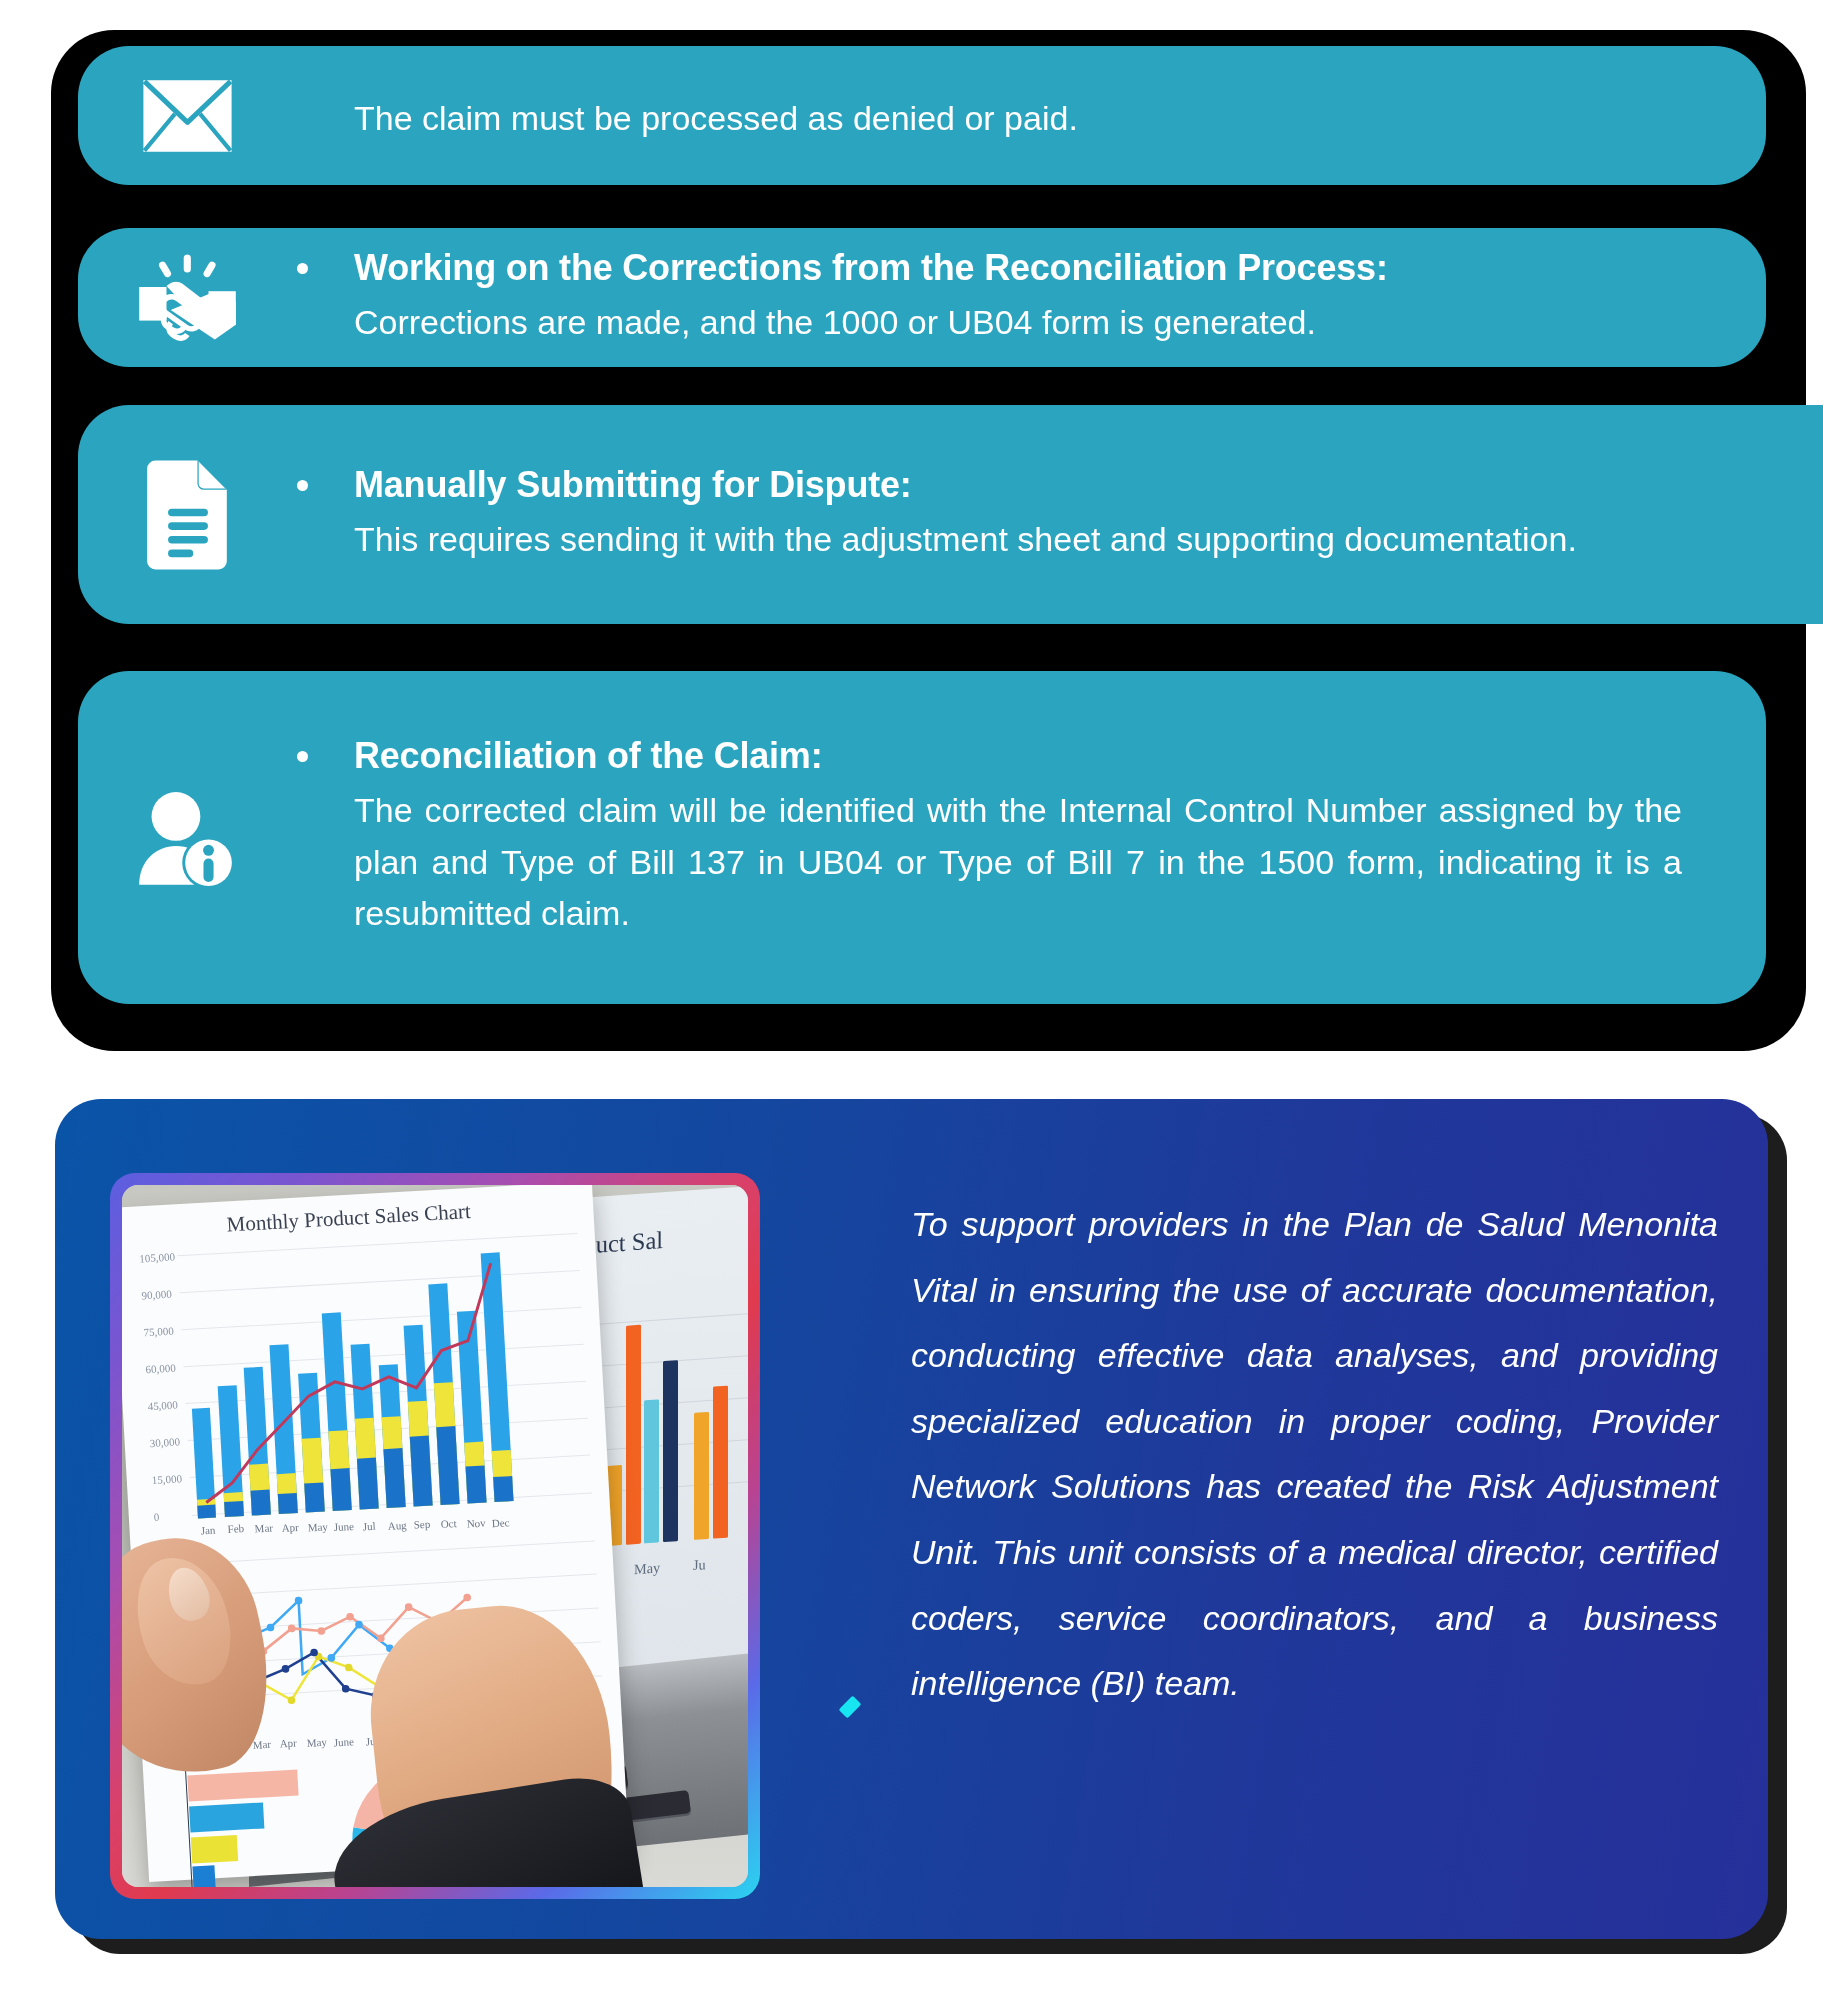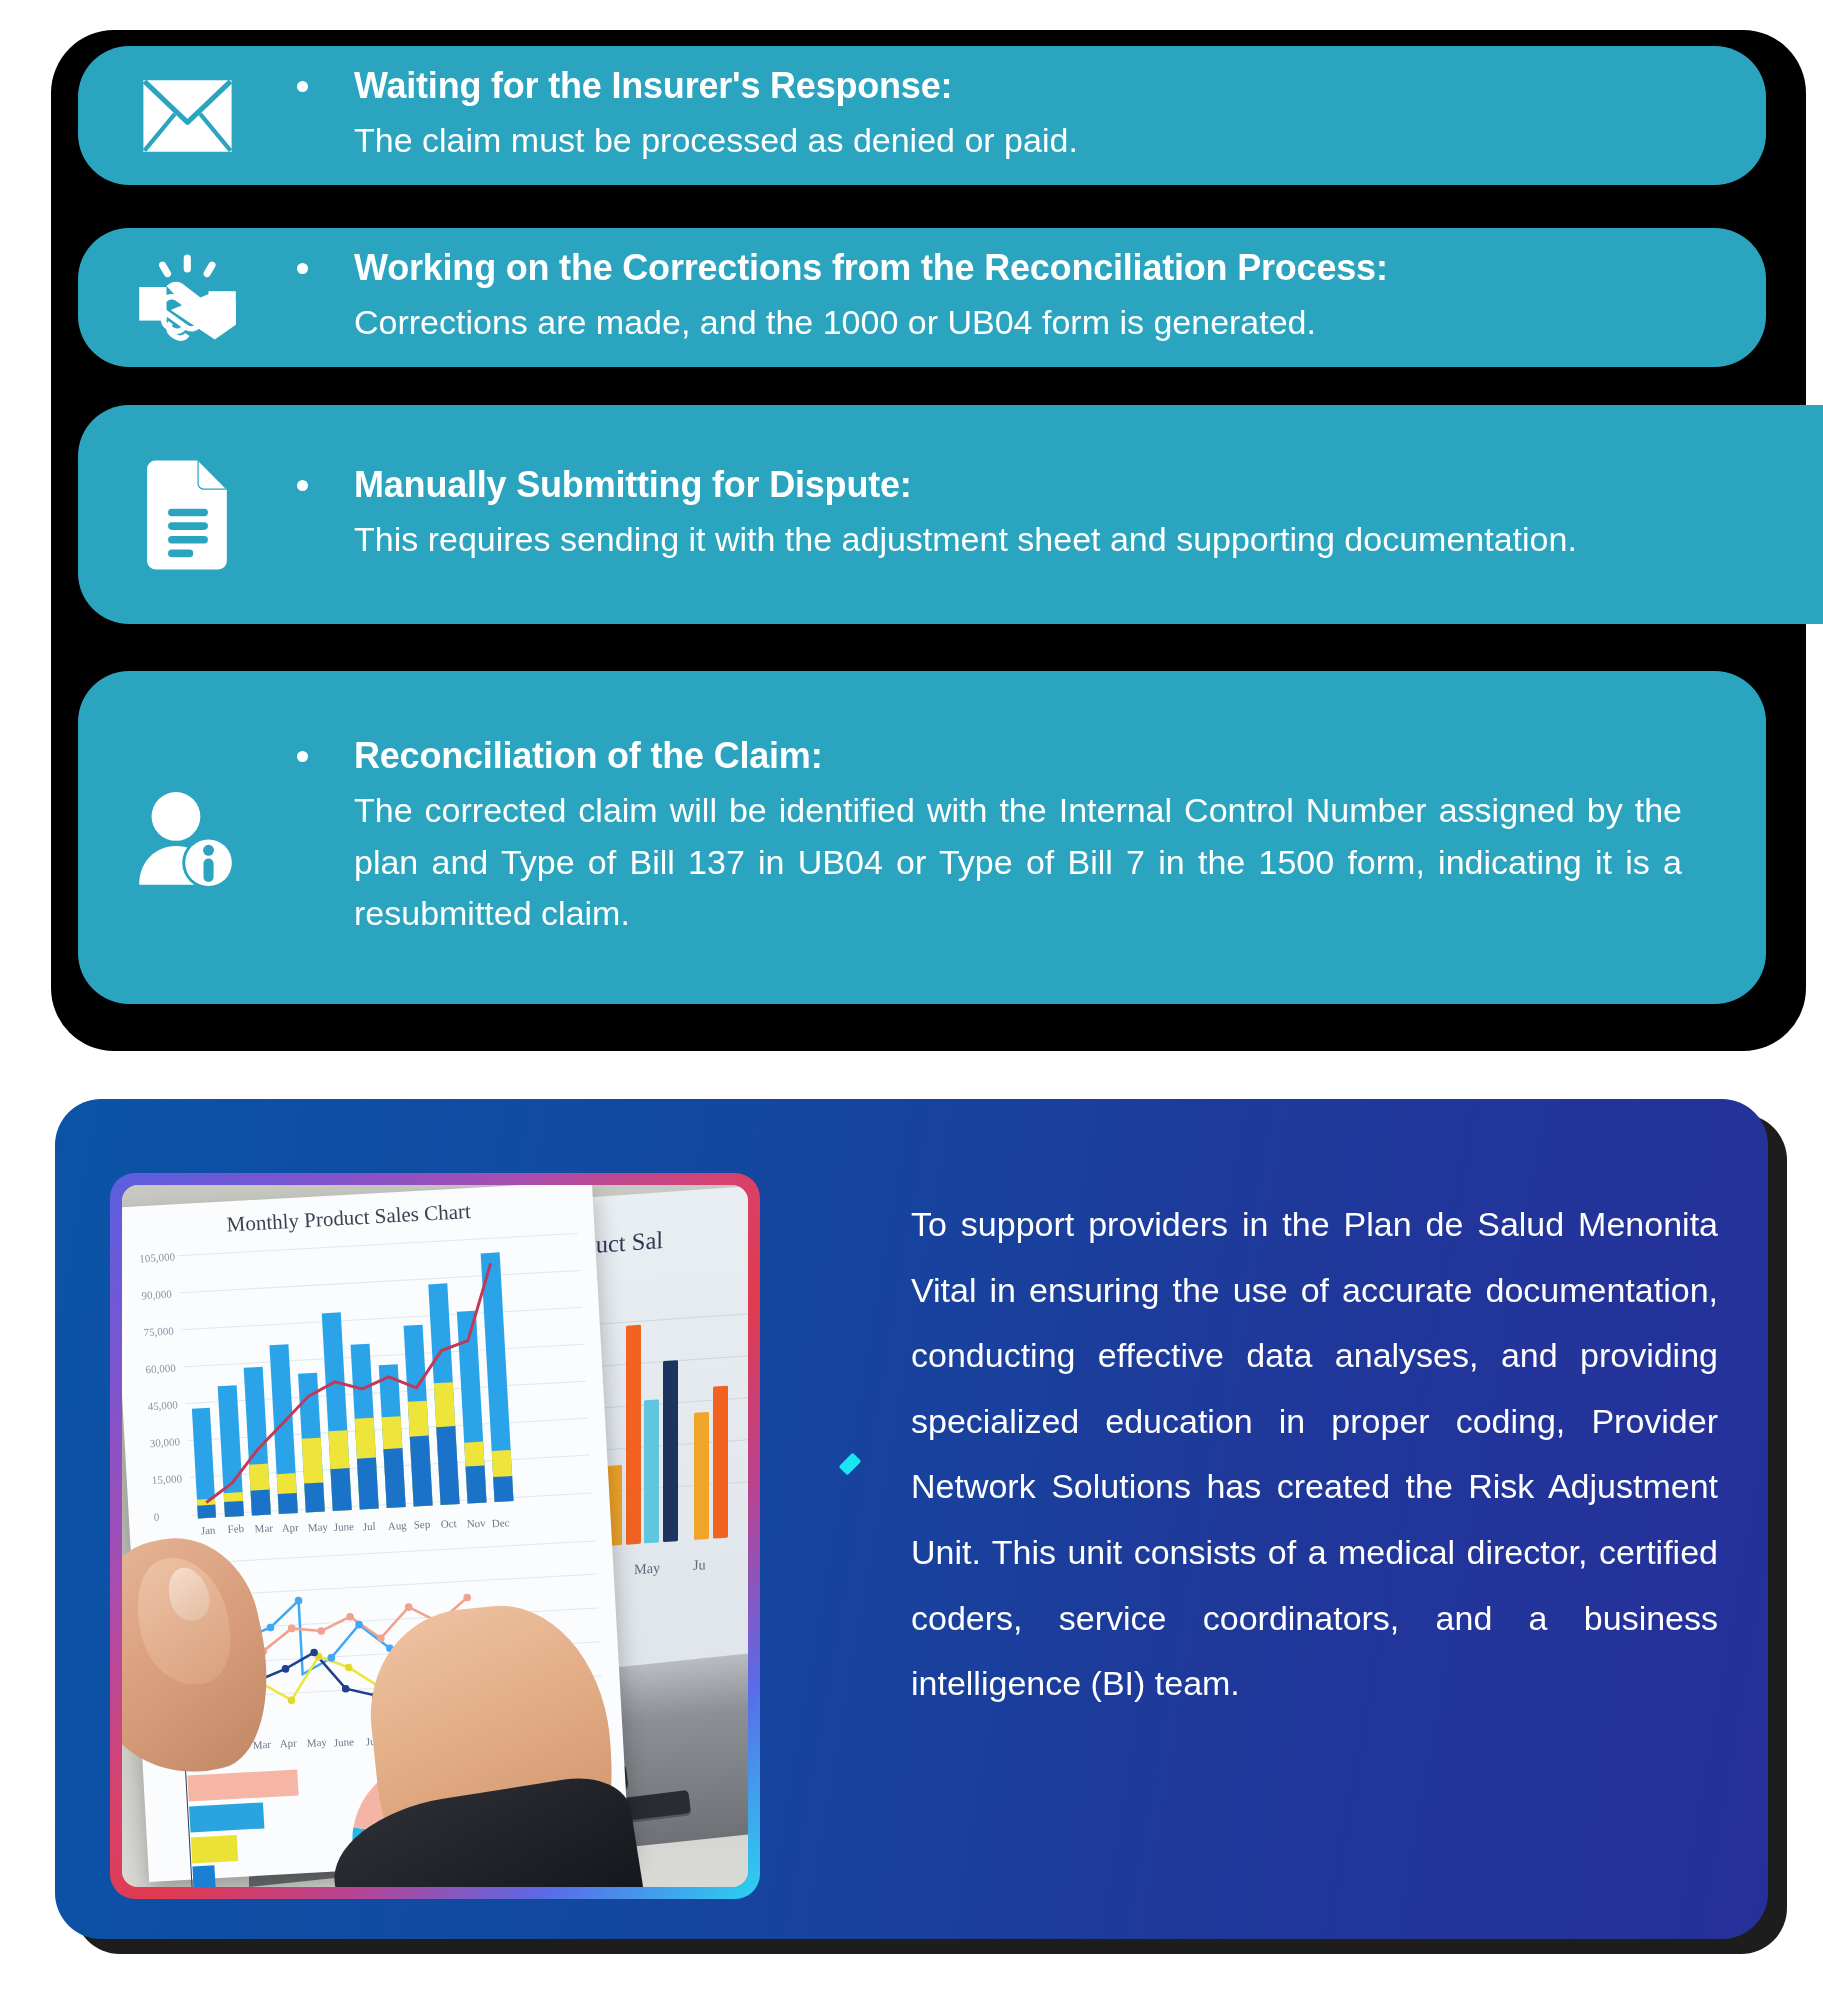--- a/index.html
+++ b/index.html
@@ -211,21 +211,22 @@
     transform: rotate(-9deg);
   }
 
   
   .panel-text-wrap {
     position: absolute;
     left: 785px;
     top: 93px;
     width: 878px;
     display: flex;
-    align-items: center;
+    align-items: flex-end;
+    font-style: italic;
   }
   .diamond {
     flex: 0 0 auto;
     width: 20px; height: 20px;
     background: #17e6f2;
     transform: rotate(45deg) scaleX(0.62);
     margin-top: 19.4px;
     margin-right: 51px;
     border-radius: 2.5px;
   }
@@ -247,24 +248,20 @@
 
   <div class="card" id="card1">
     <div class="card-icon">
       <svg class="icon-svg" width="97" height="84" viewBox="0 0 46 40" aria-hidden="true">
         <path d="M2 3 H44 V37 H2 Z" fill="#ffffff"></path>
         <path d="M2.5 3.5 L23 23 L43.5 3.5" fill="none" stroke="#2ba5bf" stroke-width="2.4" stroke-linejoin="round"></path>
         <path d="M2.5 36.5 L17 19 M43.5 36.5 L29 19" fill="none" stroke="#2ba5bf" stroke-width="2.0"></path>
       </svg>
     </div>
     <div class="card-body">
-      <div class="card-title-row">
-        <span class="bullet"></span>
-        <span class="card-title">Waiting for the Insurer's Response:</span>
-      </div>
       <div class="card-desc">The claim must be processed as denied or paid.</div>
     </div>
   </div>
 
   <div class="card" id="card2">
     <div class="card-icon">
       <svg class="icon-svg" width="105" height="93" viewBox="0 0 50 44" aria-hidden="true">
         <g fill="#ffffff">
           <rect x="23.2" y="1.5" width="3.4" height="8.6" rx="1.7"></rect>
           <rect x="12.6" y="4.6" width="3.4" height="8.0" rx="1.7" transform="rotate(-30 14.3 8.6)"></rect>

